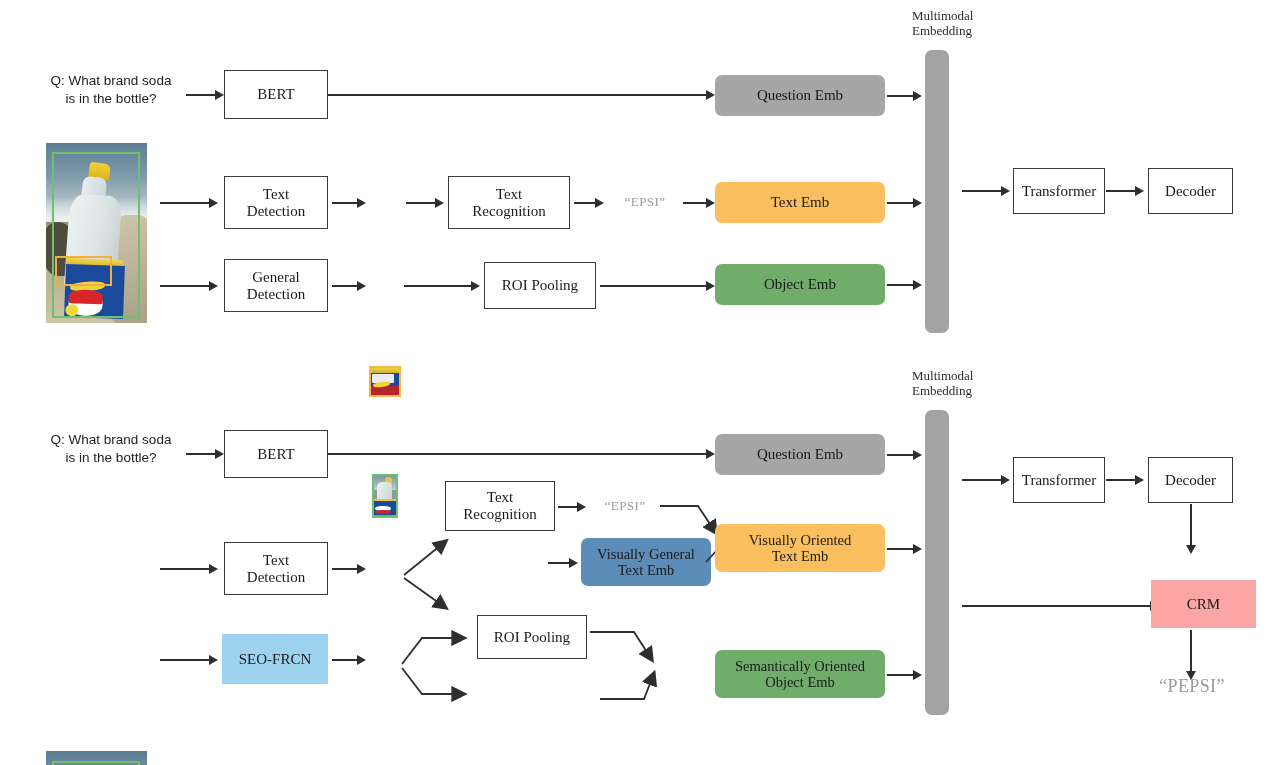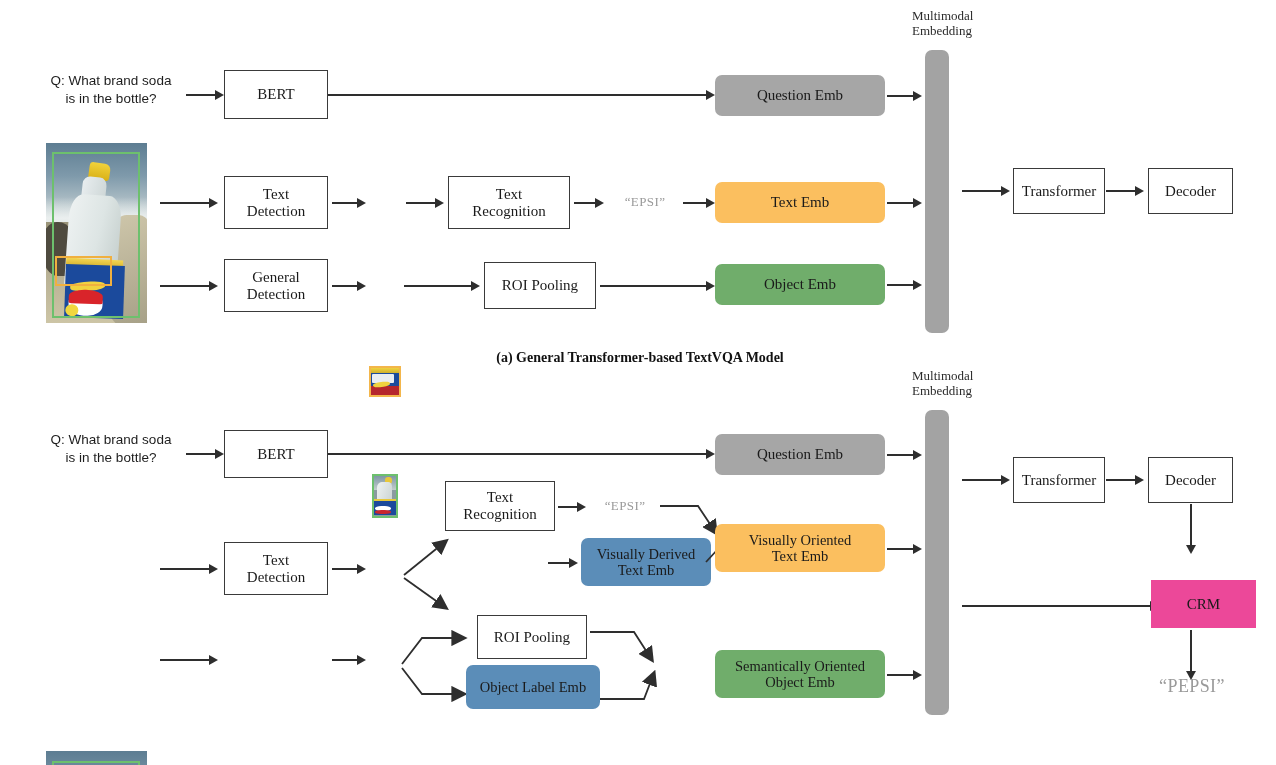--- a/index.html
+++ b/index.html
@@ -368,21 +368,20 @@
     <span>Transformer</span>
   </div>
 
   <div class="abs hline" style="left:1106px; top:190px; width:30px;"></div>
   <div class="abs arrow-r" style="left:1135px; top:186px;"></div>
 
   <div class="abs box box-outline box-sharp" style="left:1148px; top:168px; width:85px; height:46px; font-size:15px;">
     <span>Decoder</span>
   </div>
 
-  <div class="abs caption" style="left:380px; top:350px; width:520px; font-size:14px;">(a) General Transformer-based TextVQA Model</div>
 
   <div class="abs label-sans" style="left:22px; top:431px; width:178px; font-size:13.5px;">
     <div>Q: What brand soda</div>
     <div>is in the bottle?</div>
   </div>
 
   <div class="abs hline" style="left:186px; top:453px; width:30px;"></div>
   <div class="abs arrow-r" style="left:215px; top:449px;"></div>
 
   <div class="abs box box-outline box-sharp" style="left:224px; top:430px; width:104px; height:48px; font-size:15px;">
@@ -432,47 +431,47 @@
 
   <svg class="abs diag" style="left:658px; top:495px; width:70px; height:60px;" viewBox="0 0 70 60">
     <path d="M2,11 L40,11 L58,38" stroke="#2e2e2e" stroke-width="1.8" fill="none" marker-end="url(#ah)"></path>
   </svg>
 
 
   <div class="abs hline" style="left:548px; top:562px; width:22px;"></div>
   <div class="abs arrow-r" style="left:569px; top:558px;"></div>
 
   <div class="abs box box-round" style="left:581px; top:538px; width:130px; height:48px; background:#5b8db8; font-size:14.5px; flex-direction:column;">
-    <span>Visually Derived</span>
+    <span>Visually General</span>
     <span>Text Emb</span>
   </div>
 
   <svg class="abs diag" style="left:704px; top:528px; width:36px; height:38px;" viewBox="0 0 36 38">
     <line x1="2" y1="34" x2="26" y2="8" stroke="#2e2e2e" stroke-width="1.8" marker-end="url(#ah)"></line>
   </svg>
 
   <div class="abs hline" style="left:160px; top:659px; width:50px;"></div>
   <div class="abs arrow-r" style="left:209px; top:655px;"></div>
 
+  <div class="abs box box-sharp" style="left:222px; top:634px; width:106px; height:50px; background:#9dd3ee; font-size:15px;">
+    <span>SEO-FRCN</span>
+  </div>
 
   <div class="abs hline" style="left:332px; top:659px; width:28px;"></div>
   <div class="abs arrow-r" style="left:357px; top:655px;"></div>
 
   <svg class="abs diag" style="left:400px; top:608px; width:80px; height:100px;" viewBox="0 0 80 100">
     <path d="M2,56 L22,30 L64,30" stroke="#2e2e2e" stroke-width="1.8" fill="none" marker-end="url(#ah)"></path>
     <path d="M2,60 L22,86 L64,86" stroke="#2e2e2e" stroke-width="1.8" fill="none" marker-end="url(#ah)"></path>
   </svg>
 
   <div class="abs box box-outline box-sharp" style="left:477px; top:615px; width:110px; height:44px; font-size:15px;">
     <span>ROI Pooling</span>
   </div>
 
-  <div class="abs box box-round" style="left:466px; top:665px; width:134px; height:44px; background:#5b8db8; font-size:14.5px;">
-    <span>Object Label Emb</span>
-  </div>
 
   <svg class="abs diag" style="left:588px; top:624px; width:126px; height:54px;" viewBox="0 0 126 54">
     <path d="M2,8 L46,8 L64,36" stroke="#2e2e2e" stroke-width="1.8" fill="none" marker-end="url(#ah)"></path>
   </svg>
 
   <svg class="abs diag" style="left:598px; top:655px; width:126px; height:56px;" viewBox="0 0 126 56">
     <path d="M2,44 L46,44 L56,18" stroke="#2e2e2e" stroke-width="1.8" fill="none" marker-end="url(#ah)"></path>
   </svg>
 
   <div class="abs box box-round" style="left:715px; top:434px; width:170px; height:41px; background:#a6a6a6; font-size:15px;">
@@ -515,21 +514,21 @@
   <div class="abs box box-outline box-sharp" style="left:1148px; top:457px; width:85px; height:46px; font-size:15px;">
     <span>Decoder</span>
   </div>
 
   <div class="abs vline" style="left:1190px; top:504px; width:1.8px; height:44px;"></div>
   <div class="abs arrow-d" style="left:1186px; top:545px;"></div>
 
   <div class="abs hline" style="left:962px; top:605px; width:190px;"></div>
   <div class="abs arrow-r" style="left:1150px; top:601px;"></div>
 
-  <div class="abs box box-sharp" style="left:1151px; top:580px; width:105px; height:48px; background:#ec4899; font-size:15px;">
+  <div class="abs box box-sharp" style="left:1151px; top:580px; width:105px; height:48px; background:#fca5a5; font-size:15px;">
     <span>CRM</span>
   </div>
 
   <div class="abs vline" style="left:1190px; top:630px; width:1.8px; height:44px;"></div>
   <div class="abs arrow-d" style="left:1186px; top:671px;"></div>
 
   <div class="abs quoted" style="left:1146px; top:676px; width:92px; font-size:18px;">“PEPSI”</div>
 
 
 </div>

